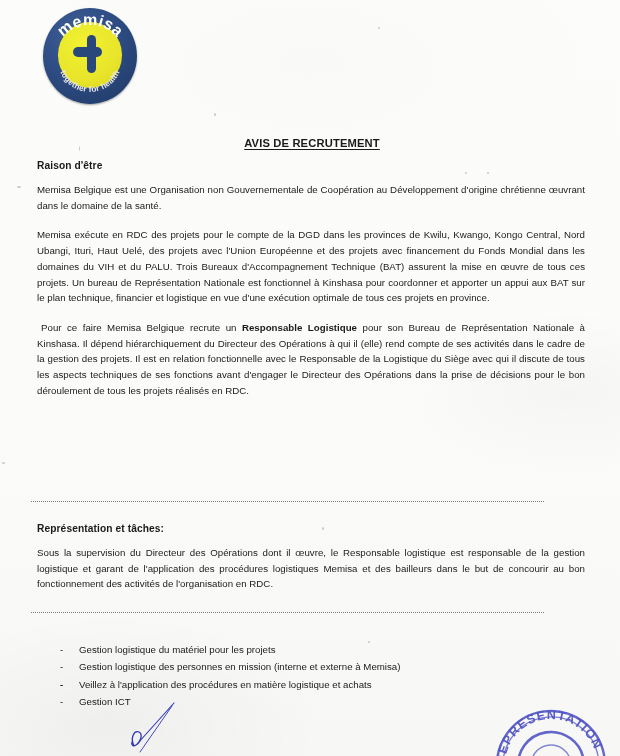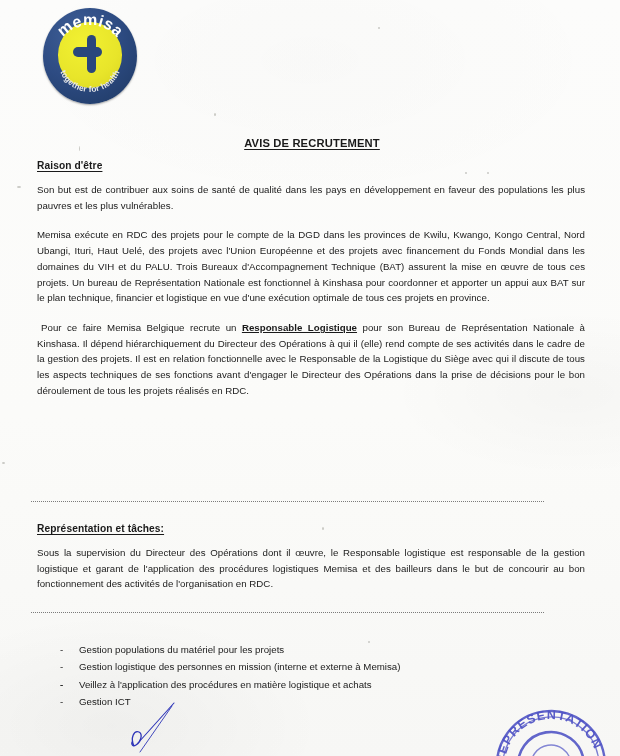--- a/index.html
+++ b/index.html
@@ -91,36 +91,35 @@
     position: absolute;
     left: 37px;
     top: 160px;
     width: 548px;
   }
 
   h2.section {
     margin: 0 0 11px 0;
     font-size: 10.2px;
     font-weight: bold;
-    text-decoration: underline;
     text-underline-offset: 2px;
     letter-spacing: 0.1px;
   }
 
   p.para {
     margin: 0 0 14px 0;
     font-size: 9.7px;
     line-height: 15.7px;
     text-align: justify;
     text-justify: inter-word;
     letter-spacing: 0.02px;
   }
   p.para.indent { text-indent: 4px; }
   p.para.last { margin-bottom: 0; }
-  b { font-weight: bold; text-decoration: underline; }
+  b { font-weight: bold; }
 
   .rule {
     height: 0;
     border: 0;
     border-top: 1px dotted #7b7b7b;
     margin: 0;
     width: 513px;
   }
 
   ul.duties {
@@ -202,22 +201,22 @@
   <span class="speck" style="left:322px;top:527px;width:2px;height:3px;"></span>
   <span class="speck" style="left:368px;top:641px;width:2px;height:2px;"></span>
   <span class="speck" style="left:2px;top:462px;width:3px;height:2px;"></span>
 
   <div class="doc-title">AVIS DE RECRUTEMENT</div>
 
   <div class="content">
 
     <h2 class="section">Raison d'être</h2>
 
-
-    <p class="para">Son but est de contribuer aux soins de santé de qualité dans les pays en développement en faveur des populations les plus pauvres et les plus vulnérables.</p>
+    <p class="para">Memisa Belgique est une Organisation non Gouvernementale de Coopération au Développement d'origine chrétienne œuvrant dans le domaine de la santé.</p>
+
 
     <p class="para">Memisa exécute en RDC des projets pour le compte de la DGD dans les provinces de Kwilu, Kwango, Kongo Central, Nord Ubangi, Ituri, Haut Uelé, des projets avec l'Union Européenne et des projets avec financement du Fonds Mondial dans les domaines du VIH et du PALU. Trois Bureaux d'Accompagnement Technique (BAT) assurent la mise en œuvre de tous ces projets. Un bureau de Représentation Nationale est fonctionnel à Kinshasa pour coordonner et apporter un appui aux BAT sur le plan technique, financier et logistique en vue d'une exécution optimale de tous ces projets en province.</p>
 
     <p class="para indent"><span> Pour ce faire Memisa Belgique recrute un </span><b>Responsable Logistique</b><span> pour son Bureau de Représentation Nationale à Kinshasa. Il dépend hiérarchiquement du Directeur des Opérations  à qui il (elle) rend compte de ses activités dans le cadre de la gestion des projets. Il est en relation fonctionnelle avec le Responsable de la Logistique du Siège avec qui il discute de tous les aspects techniques de ses fonctions avant d'engager le Directeur des Opérations dans la prise de décisions pour le bon déroulement de tous les projets réalisés en RDC.</span></p>
 
 
   </div>
 
   <div style="position:absolute;left:31px;top:501px;">
     <hr class="rule">
@@ -227,21 +226,21 @@
     <h2 class="section">Représentation et tâches:</h2>
     <p class="para last">Sous la supervision du Directeur des Opérations dont il œuvre, le Responsable logistique est responsable de la gestion logistique et garant de l'application des procédures logistiques Memisa et des bailleurs dans le but de concourir au bon fonctionnement des activités de l'organisation en RDC.</p>
   </div>
 
   <div style="position:absolute;left:31px;top:612px;">
     <hr class="rule">
   </div>
 
   <div style="position:absolute;left:37px;top:641px;width:548px;">
     <ul class="duties">
-      <li><span class="dash">-</span><span>Gestion  populations du matériel pour les projets</span></li>
+      <li><span class="dash">-</span><span>Gestion  logistique du matériel pour les projets</span></li>
       <li><span class="dash">-</span><span>Gestion  logistique des personnes en mission (interne et externe à Memisa)</span></li>
       <li><span class="dash">-</span></li>
       <li><span class="dash">-</span><span>Veillez à l'application des procédures en matière logistique et achats</span></li>
       <li><span class="dash">-</span><span>Gestion ICT</span></li>
     </ul>
   </div>
 
   <svg class="pen-mark" viewBox="0 0 80 66">
     <path d="M 6,56 C 2,48 6,40 11,42 C 15,44 13,52 8,55 C 5,57 3,55 4,52" fill="none" stroke="#2e35b8" stroke-width="1.3" stroke-linecap="round"></path>
     <path d="M 10,53 L 46,13" fill="none" stroke="#2e35b8" stroke-width="1.1" stroke-linecap="round"></path>

